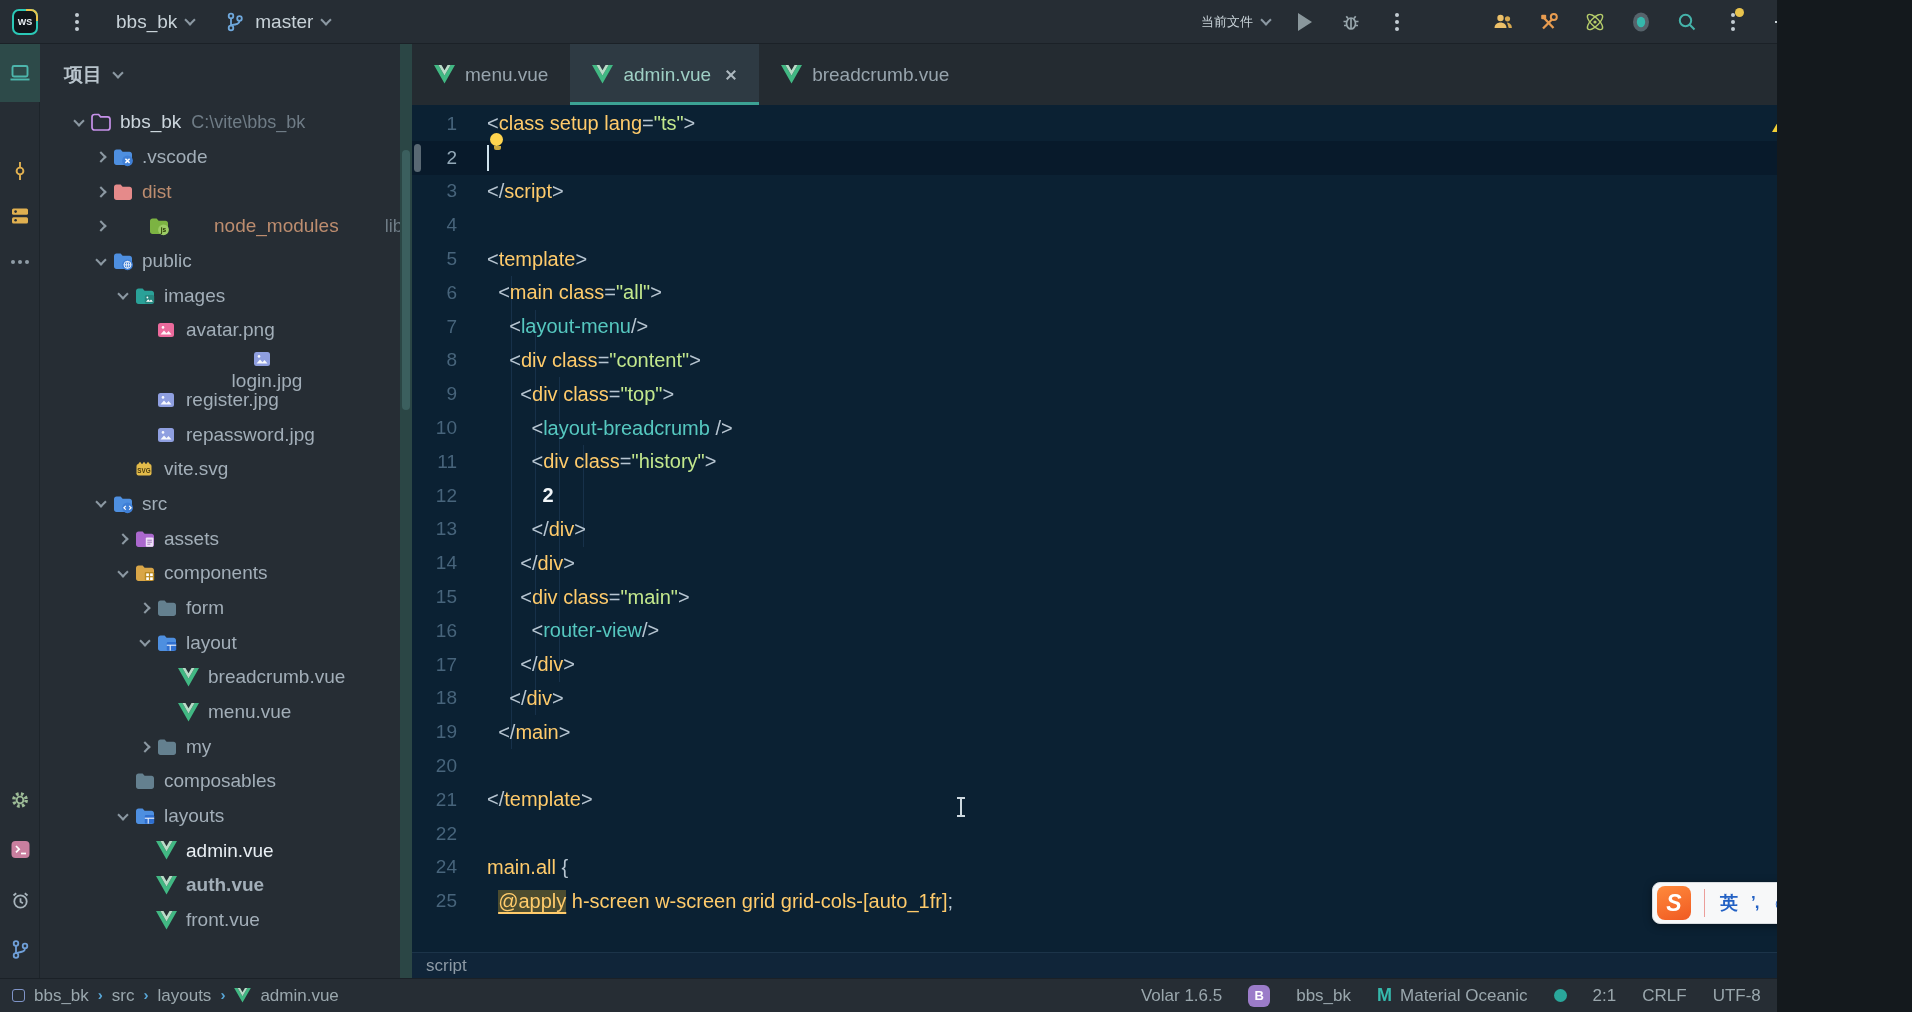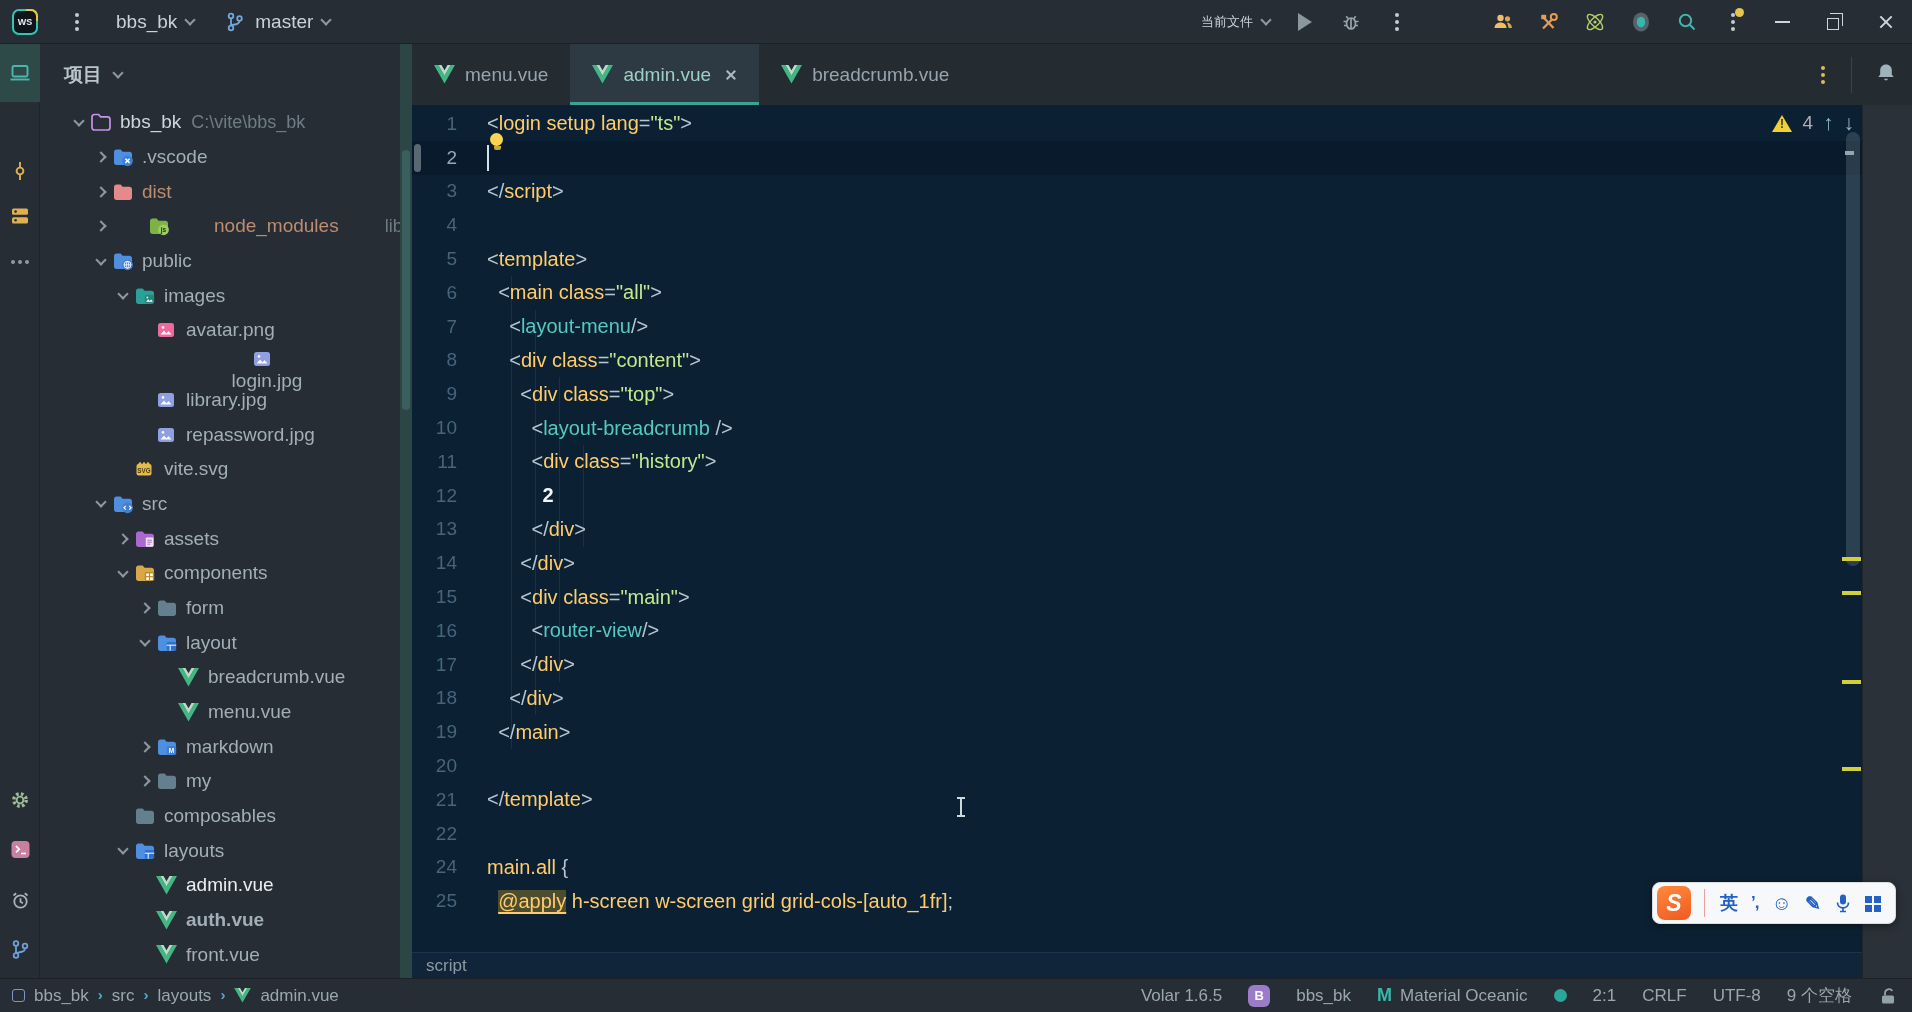--- a/index.html
+++ b/index.html
@@ -1,17 +1,17 @@
 <!DOCTYPE html>
 <html><head>
 <meta charset="utf-8">
 <style>
   html,body{margin:0;padding:0;background:#14191d;}
   *{box-sizing:border-box;font-family:"Liberation Sans",sans-serif;}
-  .window{position:relative;width:1912px;height:1012px;overflow:hidden;background:#0b2133;}
+  .window{position:relative;width:1777px;height:1012px;overflow:hidden;background:#0b2133;}
 
   
   .titlebar{position:absolute;left:0;top:0;width:1912px;height:44px;background:#262d34;border-bottom:1px solid #1b2127;display:flex;align-items:center;}
   .tb-left{display:flex;align-items:center;gap:0;padding-left:12px;}
   .logo{width:26px;height:26px;border-radius:7px;border:2px solid #2bc8b7;position:relative;display:flex;align-items:center;justify-content:center;color:#e8eef3;font-size:9px;font-weight:bold;background:#10151a;margin-right:22px;}
   .logo::after{content:"";position:absolute;right:-2px;top:-2px;width:10px;height:10px;border-radius:0 7px 0 0;border-top:2px solid #e8c34d;border-right:2px solid #e8c34d;}
   .kebab{width:4px;height:4px;border-radius:50%;background:#c3ccd2;box-shadow:0 -7px 0 #c3ccd2,0 7px 0 #c3ccd2;}
   .tb-item{display:flex;align-items:center;gap:9px;color:#c8d2d8;font-size:19px;padding:6px 12px;border-radius:6px;}
   .chv{width:8px;height:8px;border-right:2px solid #8c99a3;border-bottom:2px solid #8c99a3;transform:rotate(45deg);margin-top:-4px;}
   .chv.right{transform:rotate(-45deg);}
@@ -377,21 +377,21 @@
         </div>
         <div class="trow" style="padding-left: 94px;">
           <span class="chslot"></span>
           <span class="ticon">
             <svg width="20" height="20" viewBox="0 0 20 20">
               <rect x="2" y="3" width="16" height="14" rx="2.5" fill="#8f9fe0"></rect>
               <path d="M4.5 14.5l3.5-4 2.5 2.8 2-2.2 3 3.4Z" fill="#fff" opacity=".92"></path>
               <circle cx="7" cy="7.4" r="1.3" fill="#fff" opacity=".92"></circle>
             </svg>
           </span>
-          <span class="tlabel ">library.jpg</span>
+          <span class="tlabel ">register.jpg</span>
         </div>
         <div class="trow" style="padding-left: 94px;">
           <span class="chslot"></span>
           <span class="ticon">
             <svg width="20" height="20" viewBox="0 0 20 20">
               <rect x="2" y="3" width="16" height="14" rx="2.5" fill="#8f9fe0"></rect>
               <path d="M4.5 14.5l3.5-4 2.5 2.8 2-2.2 3 3.4Z" fill="#fff" opacity=".92"></path>
               <circle cx="7" cy="7.4" r="1.3" fill="#fff" opacity=".92"></circle>
             </svg>
           </span>
@@ -495,33 +495,20 @@
             </svg>
           </span>
           <span class="tlabel ">menu.vue</span>
         </div>
         <div class="trow" style="padding-left: 94px;">
           <span class="chslot">
             <span class="chv right"></span>
           </span>
           <span class="ticon">
             <svg width="22" height="22" viewBox="0 0 22 22">
-              <path d="M2 6c0-1.4 1.1-2.5 2.5-2.5h4.1l2 2.3h6.9C18.9 5.8 20 6.9 20 8.3v8.2c0 1.4-1.1 2.5-2.5 2.5h-13C3.1 19 2 17.9 2 16.5Z" fill="#4e8fe0"></path>
-              <rect x="10.8" y="10" width="9.4" height="8.6" rx="1.2" fill="#3f7fd6"></rect>
-              <text x="15.5" y="17.2" font-size="6.5" font-weight="bold" text-anchor="middle" fill="#fff" font-family="Liberation Sans,sans-serif">M</text>
-            </svg>
-          </span>
-          <span class="tlabel ">markdown</span>
-        </div>
-        <div class="trow" style="padding-left: 94px;">
-          <span class="chslot">
-            <span class="chv right"></span>
-          </span>
-          <span class="ticon">
-            <svg width="22" height="22" viewBox="0 0 22 22">
               <path d="M2 6c0-1.4 1.1-2.5 2.5-2.5h4.1l2 2.3h6.9C18.9 5.8 20 6.9 20 8.3v8.2c0 1.4-1.1 2.5-2.5 2.5h-13C3.1 19 2 17.9 2 16.5Z" fill="#64808f"></path>
             </svg>
           </span>
           <span class="tlabel ">my</span>
         </div>
         <div class="trow" style="padding-left: 72px;">
           <span class="chslot"></span>
           <span class="ticon">
             <svg width="22" height="22" viewBox="0 0 22 22">
               <path d="M2 6c0-1.4 1.1-2.5 2.5-2.5h4.1l2 2.3h6.9C18.9 5.8 20 6.9 20 8.3v8.2c0 1.4-1.1 2.5-2.5 2.5h-13C3.1 19 2 17.9 2 16.5Z" fill="#64808f"></path>
@@ -621,21 +608,21 @@
       </span>
     </div>
   </section>
 
   <section class="editor">
     <div class="guide" style="left:99px;top:171px;height:473px;"></div>
     <div class="guide" style="left:123px;top:205px;height:405px;"></div>
     <div class="guide" style="left:147px;top:272px;height:305px;"></div>
     <div class="guide" style="left:171px;top:340px;height:102px;"></div>
     <div class="rows" id="rows">
-        <div class="crow"><span class="lnum">1</span><span><span class="t-p">&lt;</span><span class="t-y">login setup lang</span><span class="t-p">=</span><span class="t-g">"ts"</span><span class="t-p">&gt;</span></span></div>
+        <div class="crow"><span class="lnum">1</span><span><span class="t-p">&lt;</span><span class="t-y">class setup lang</span><span class="t-p">=</span><span class="t-g">"ts"</span><span class="t-p">&gt;</span></span></div>
         <div class="crow cur"><span class="lnum">2</span><span></span><span class="pill"></span><span class="caret"></span></div>
         <div class="crow"><span class="lnum">3</span><span><span class="t-p">&lt;/</span><span class="t-y">script</span><span class="t-p">&gt;</span></span></div>
         <div class="crow"><span class="lnum">4</span><span></span></div>
         <div class="crow"><span class="lnum">5</span><span><span class="t-p">&lt;</span><span class="t-y">template</span><span class="t-p">&gt;</span></span></div>
         <div class="crow"><span class="lnum">6</span><span><span class="t-w">  </span><span class="t-p">&lt;</span><span class="t-y">main class</span><span class="t-p">=</span><span class="t-g">"all"</span><span class="t-p">&gt;</span></span></div>
         <div class="crow"><span class="lnum">7</span><span><span class="t-w">    </span><span class="t-p">&lt;</span><span class="t-c">layout-menu</span><span class="t-p">/&gt;</span></span></div>
         <div class="crow"><span class="lnum">8</span><span><span class="t-w">    </span><span class="t-p">&lt;</span><span class="t-y">div class</span><span class="t-p">=</span><span class="t-g">"content"</span><span class="t-p">&gt;</span></span></div>
         <div class="crow"><span class="lnum">9</span><span><span class="t-w">      </span><span class="t-p">&lt;</span><span class="t-y">div class</span><span class="t-p">=</span><span class="t-g">"top"</span><span class="t-p">&gt;</span></span></div>
         <div class="crow"><span class="lnum">10</span><span><span class="t-w">        </span><span class="t-p">&lt;</span><span class="t-c">layout-breadcrumb</span><span class="t-p"> /&gt;</span></span></div>
         <div class="crow"><span class="lnum">11</span><span><span class="t-w">        </span><span class="t-p">&lt;</span><span class="t-y">div class</span><span class="t-p">=</span><span class="t-g">"history"</span><span class="t-p">&gt;</span></span></div>

